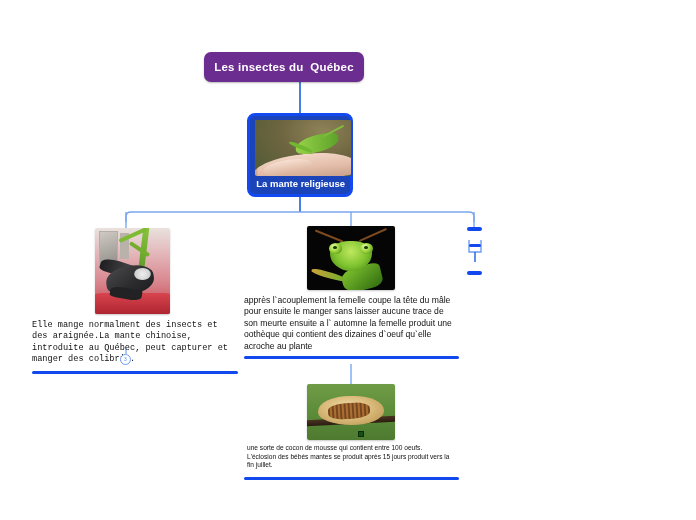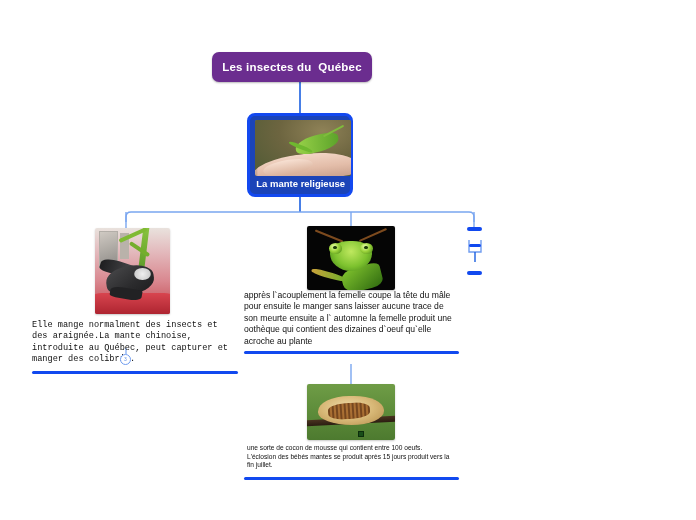--- a/index.html
+++ b/index.html
@@ -19,21 +19,21 @@
   
   #wires {
     position: absolute; left: 0; top: 0;
     width: 696px; height: 520px;
     pointer-events: none;
   }
 
   
   .root-node {
     position: absolute;
-    left: 212px; top: 52px;
+    left: 204px; top: 52px;
     width: 160px; height: 30px;
     background: #6b2d8f;
     border-radius: 7px;
     display: flex; align-items: center; justify-content: center;
     box-shadow: 0 1px 2px rgba(0,0,0,0.28);
   }
   .root-label {
     color: #ffffff;
     font-size: 11.5px;
     font-weight: bold;
@@ -335,21 +335,21 @@
       <div class="art-head-antL"></div>
       <div class="art-head-antR"></div>
       <div class="art-head-thorax"></div>
       <div class="art-head-face"></div>
       <div class="art-head-eyeL"></div>
       <div class="art-head-eyeR"></div>
       <div class="art-head-pupL"></div>
       <div class="art-head-pupR"></div>
       <div class="art-head-leg"></div>
     </div>
-    <div class="leaf-text" style="width:212px;">apprès l`acouplement la femelle coupe la tête du mâle  pour ensuite le manger sans laisser aucune trace de son meurte ensuite a l`  automne la femelle produit une oothèque  qui contient des dizaines d`oeuf qu`elle acroche au plante</div>
+    <div class="leaf-text" style="margin-top:5px; width:212px;">apprès l`acouplement la femelle coupe la tête du mâle  pour ensuite le manger sans laisser aucune trace de son meurte ensuite a l`  automne la femelle produit une oothèque  qui contient des dizaines d`oeuf qu`elle acroche au plante</div>
     <div class="underbar" style="margin-top:4px; width:215px;"></div>
   </div>
 
   <div class="leaf" style="left:244px; top:384px; width:215px;">
     <div class="leaf-photo" style="width:88px; height:56px; margin-left:63px;">
       <div class="ph art-ooth-bg"></div>
       <div class="art-ooth-branch"></div>
       <div class="art-ooth-body"></div>
       <div class="art-ooth-core"></div>
       <div class="art-ooth-tag"></div>

